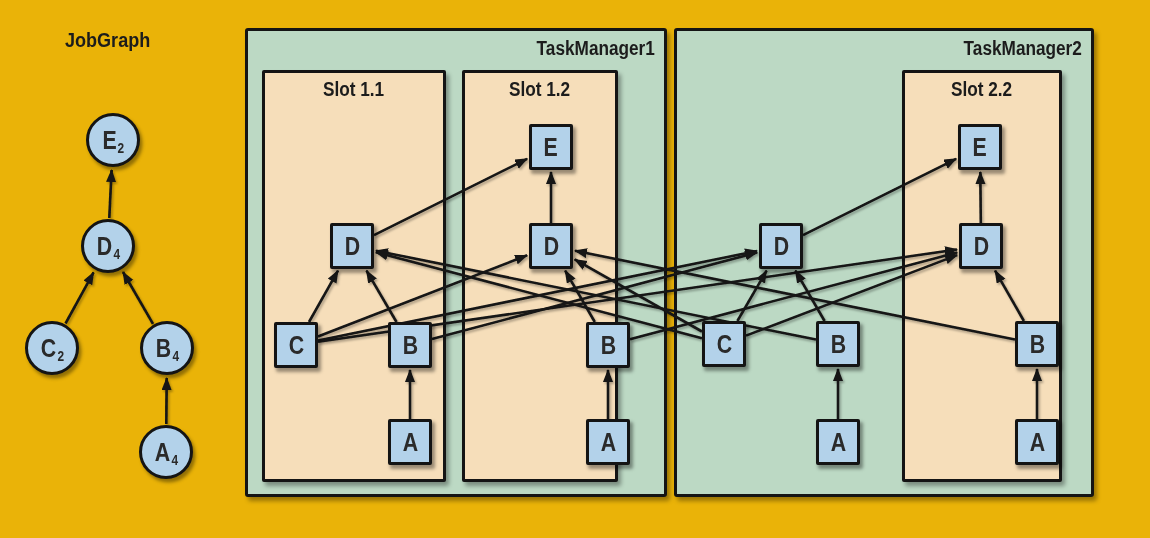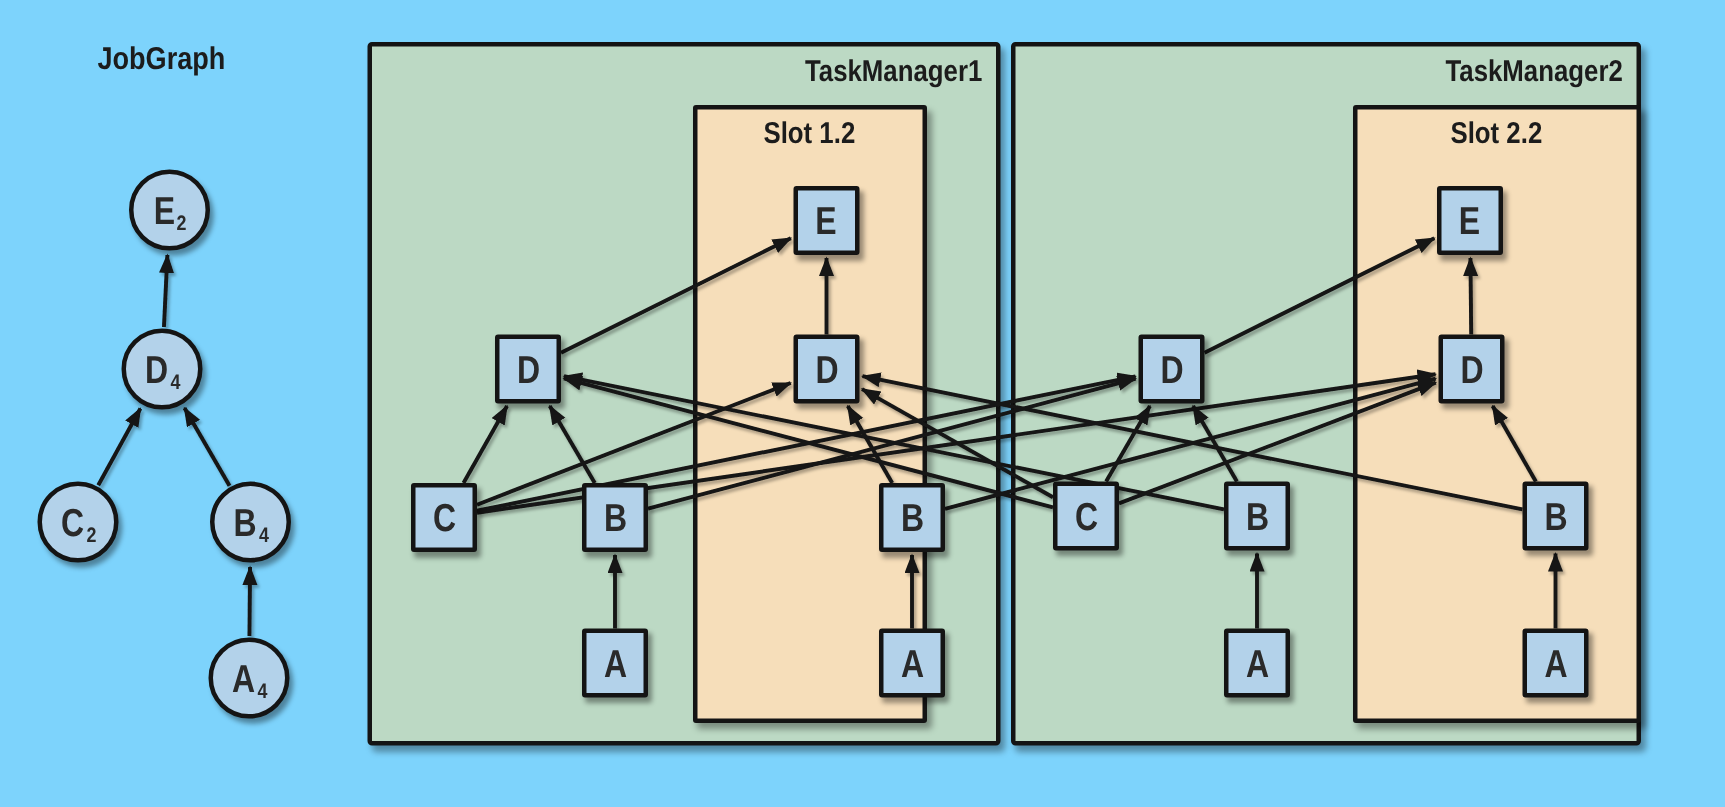--- a/index.html
+++ b/index.html
@@ -1,18 +1,18 @@
 <!DOCTYPE html>
 <html style="--tm-fill: #bcd9c4; --slot-fill: #f6deba; --node-fill: #b3d2ea;"><head>
 <meta charset="utf-8">
 <style>
   html,body { margin:0; padding:0; background:#ffffff; }
   #canvas {
     position:relative; width:1150px; height:538px; overflow:hidden;
-    background:#7dd3fc;
+    background:#eab308;
     font-family:"Liberation Sans","DejaVu Sans",sans-serif;
   }
   .cond { display:inline-block; transform:scaleX(0.86); transform-origin:center; white-space:nowrap; }
 
   .jobgraph-title {
     position:absolute; left:35px; top:28px; width:145px;
     text-align:center; font-size:21px; font-weight:700; color:#1c1c1c; z-index:1;
   }
 
   .tm {
@@ -32,21 +32,21 @@
   .slot {
     position:absolute; top:70px; height:412px;
     background:var(--slot-fill,#f6deba);
     border:3px solid #141414; border-radius:2px;
     box-shadow:3px 4px 4px rgba(0,0,0,0.35);
     z-index:1; box-sizing:border-box;
   }
   .slot-11 { left:262px; width:184px; }
   .slot-12 { left:462px; width:156px; }
   .slot-21 { left:690px; width:186px; }
-  .slot-22 { left:902px; width:192px; }
+  .slot-22 { left:902px; width:160px; }
   .slot-title {
     position:absolute; top:5px; left:0; width:100%;
     text-align:center; font-size:20px; font-weight:700; color:#1c1c1c;
   }
 
   #edges {
     position:absolute; left:0; top:0; width:1150px; height:538px;
     z-index:2; pointer-events:none;
   }
 
@@ -76,20 +76,25 @@
     <div class="tm-title">
       <span class="cond">TaskManager1</span>
     </div>
   </div>
   <div class="tm tm2">
     <div class="tm-title">
       <span class="cond">TaskManager2</span>
     </div>
   </div>
 
+  <div class="slot slot-11">
+    <div class="slot-title">
+      <span class="cond">Slot 1.1</span>
+    </div>
+  </div>
   <div class="slot slot-12">
     <div class="slot-title">
       <span class="cond">Slot 1.2</span>
     </div>
   </div>
   <div class="slot slot-22">
     <div class="slot-title">
       <span class="cond">Slot 2.2</span>
     </div>
   </div>

